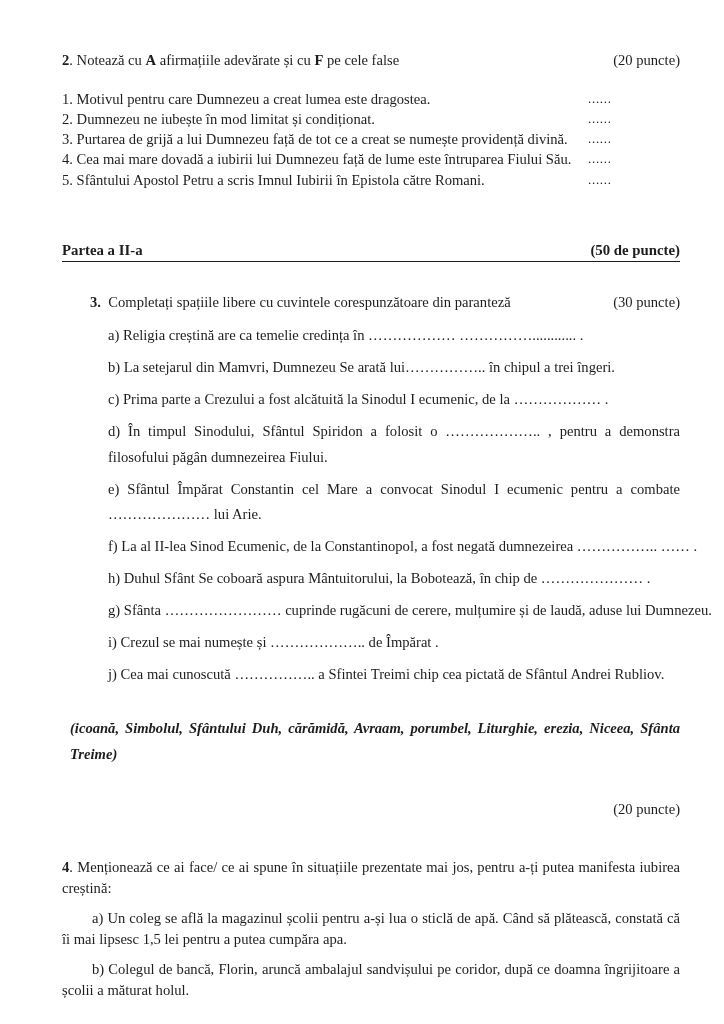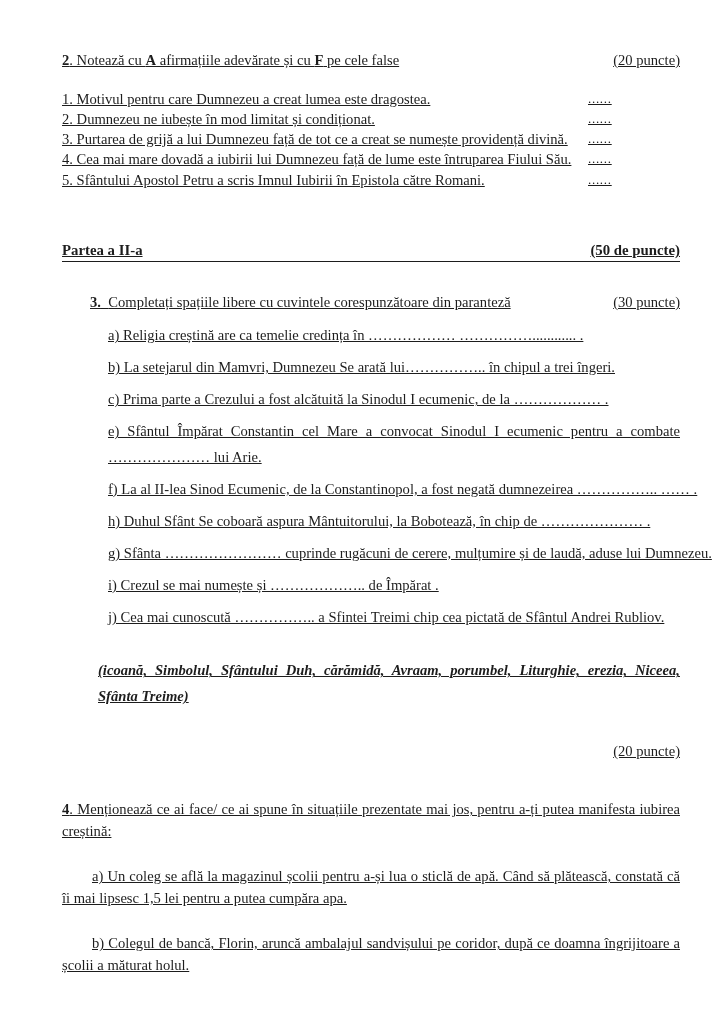--- a/index.html
+++ b/index.html
@@ -14,21 +14,20 @@
     font-family: "Liberation Serif", "DejaVu Serif", serif;
     color: #1d1d1d;
     -webkit-font-smoothing: antialiased;
   }
   .page {
     position: relative;
     width: 724px;
     height: 1024px;
     box-sizing: border-box;
     padding: 50px 44px 12px 62px;
-    text-decoration: underline;
   }
   b, .b { font-weight: bold; }
 
   
   .row {
     display: flex;
     align-items: baseline;
     justify-content: space-between;
     font-size: 14.6px;
     line-height: 20.5px;
@@ -94,21 +93,20 @@
   
   .wordbank {
     margin-top: 27px;
     padding-left: 8px;
     font-weight: bold;
     font-style: italic;
     font-size: 14.6px;
     line-height: 26px;
     text-align: justify;
     text-justify: inter-word;
-    margin-left: 28px;
   }
 
   
   .pts-right {
     margin-top: 32px;
     text-align: right;
     font-size: 14.6px;
     line-height: 20px;
   }
 
@@ -116,21 +114,21 @@
   .task4 {
     margin-top: 38px;
     font-size: 14.6px;
     line-height: 21.5px;
     text-align: justify;
     text-justify: inter-word;
   }
   .task4 .num { font-weight: bold; }
 
   .sit {
-    margin-top: 24px;
+    margin-top: 8px;
     font-size: 14.6px;
     line-height: 21.5px;
     text-align: justify;
     text-justify: inter-word;
     text-indent: 30px;
   }
 </style>
 </head>
 <body>
 
@@ -171,20 +169,21 @@
 
   <div class="task-head">
     <span class="lbl"><span class="num">3.</span>&nbsp; <span>Completați spațiile libere cu cuvintele corespunzătoare din paranteză</span></span>
     <span class="pts">(30 puncte)</span>
   </div>
 
   <div class="fib">
     <div class="fib-item nowrap">a) Religia creștină are ca temelie credința în ………………  ……………............ .</div>
     <div class="fib-item nowrap">b) La setejarul din Mamvri, Dumnezeu Se arată lui…………….. în chipul a trei îngeri.</div>
     <div class="fib-item nowrap">c) Prima parte a Crezului a fost alcătuită la Sinodul I ecumenic, de la ……………… .</div>
+    <div class="fib-item">d) În timpul Sinodului, Sfântul Spiridon a folosit o ……………….. , pentru a demonstra filosofului păgân dumnezeirea Fiului.</div>
     <div class="fib-item">e) Sfântul Împărat Constantin cel Mare a convocat Sinodul I ecumenic pentru a combate ………………… lui Arie.</div>
     <div class="fib-item nowrap">f) La al II-lea Sinod Ecumenic, de la Constantinopol, a fost negată dumnezeirea …………….. …… .</div>
     <div class="fib-item nowrap">h) Duhul Sfânt Se coboară aspura Mântuitorului, la Bobotează, în chip de ………………… .</div>
     <div class="fib-item nowrap">g) Sfânta …………………… cuprinde rugăcuni de cerere, mulțumire și de laudă, aduse lui Dumnezeu.</div>
     <div class="fib-item nowrap">i) Crezul se mai numește și  ……………….. de Împărat .</div>
     <div class="fib-item nowrap">j) Cea mai cunoscută …………….. a Sfintei Treimi chip cea pictată de Sfântul Andrei Rubliov.</div>
   </div>
 
   <div class="wordbank">(icoană, Simbolul, Sfântului Duh, cărămidă, Avraam, porumbel, Liturghie, erezia, Niceea, Sfânta Treime)</div>
 

